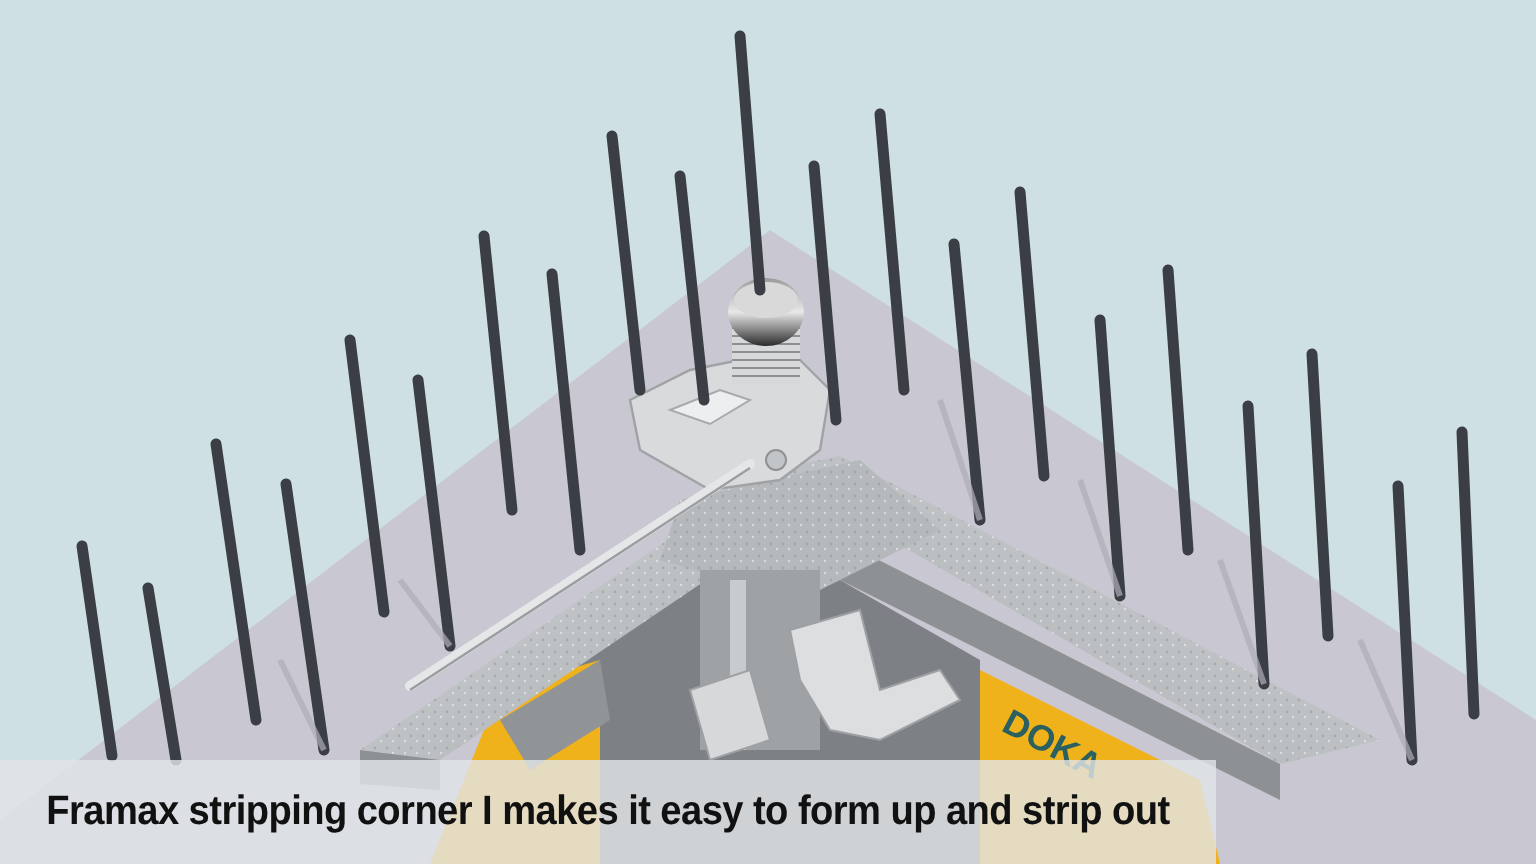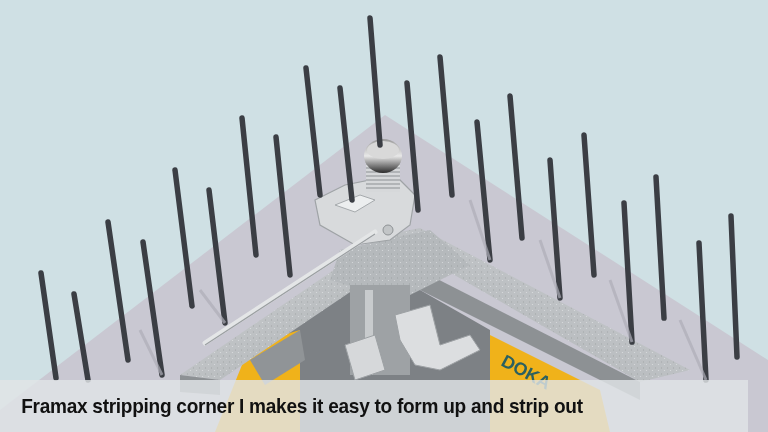--- a/index.html
+++ b/index.html
@@ -1,20 +1,20 @@
 <!DOCTYPE html>
 <html><head>
 <meta charset="utf-8">
 <style>
   html, body { margin:0; padding:0; }
   body { width:768px; height:432px; overflow:hidden; background:#cfe0e4; font-family:"Liberation Sans", sans-serif; }
   .frame { position:relative; width:768px; height:432px; overflow:hidden; background:#cfe0e4; }
   .scene { position:absolute; left:0; top:0; width:768px; height:432px; }
-  .caption-bar { position:absolute; left:0; top:380px; width:748px; height:52px;
-    background:rgba(225,228,230,0.82); display:flex; align-items:center; }
+  .caption-bar { position:absolute; left:0; top:380px; width:608px; height:52px;
+    background:rgba(225,228,230,0.82); display:flex; align-items:center; justify-content:center; }
   .caption-text { font-family:"Liberation Sans", sans-serif; font-weight:bold; font-size:20.5px;
     color:#111; letter-spacing:-0.3px; white-space:nowrap; transform:scaleX(0.93); }
 </style>
 </head>
 <body>
 
 <div class="frame">
   <svg class="scene" viewBox="0 0 768 432" xmlns="http://www.w3.org/2000/svg">
     <defs>
       <linearGradient id="steelL" x1="0" y1="0" x2="1" y2="1">

